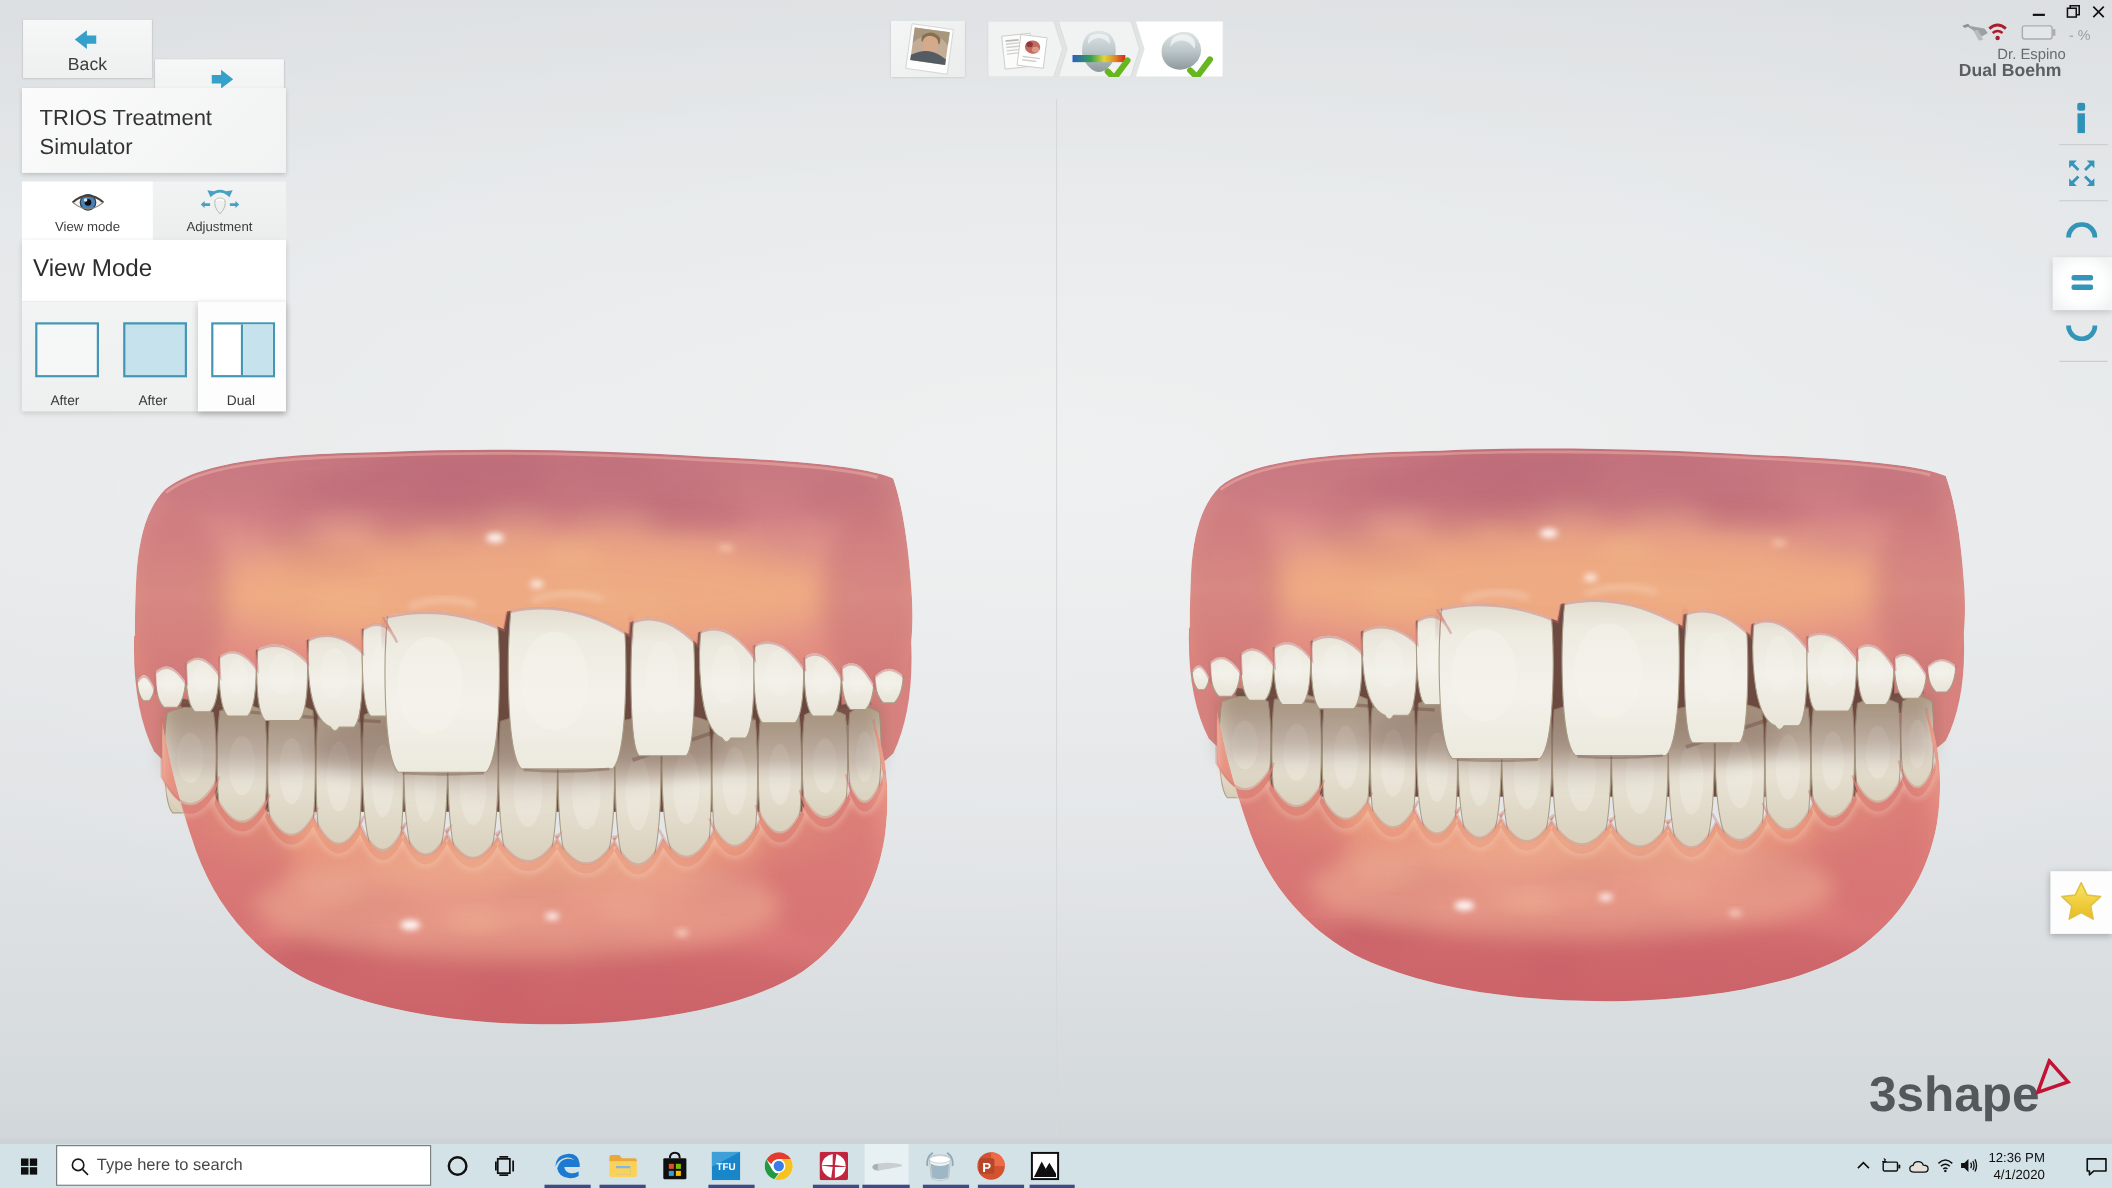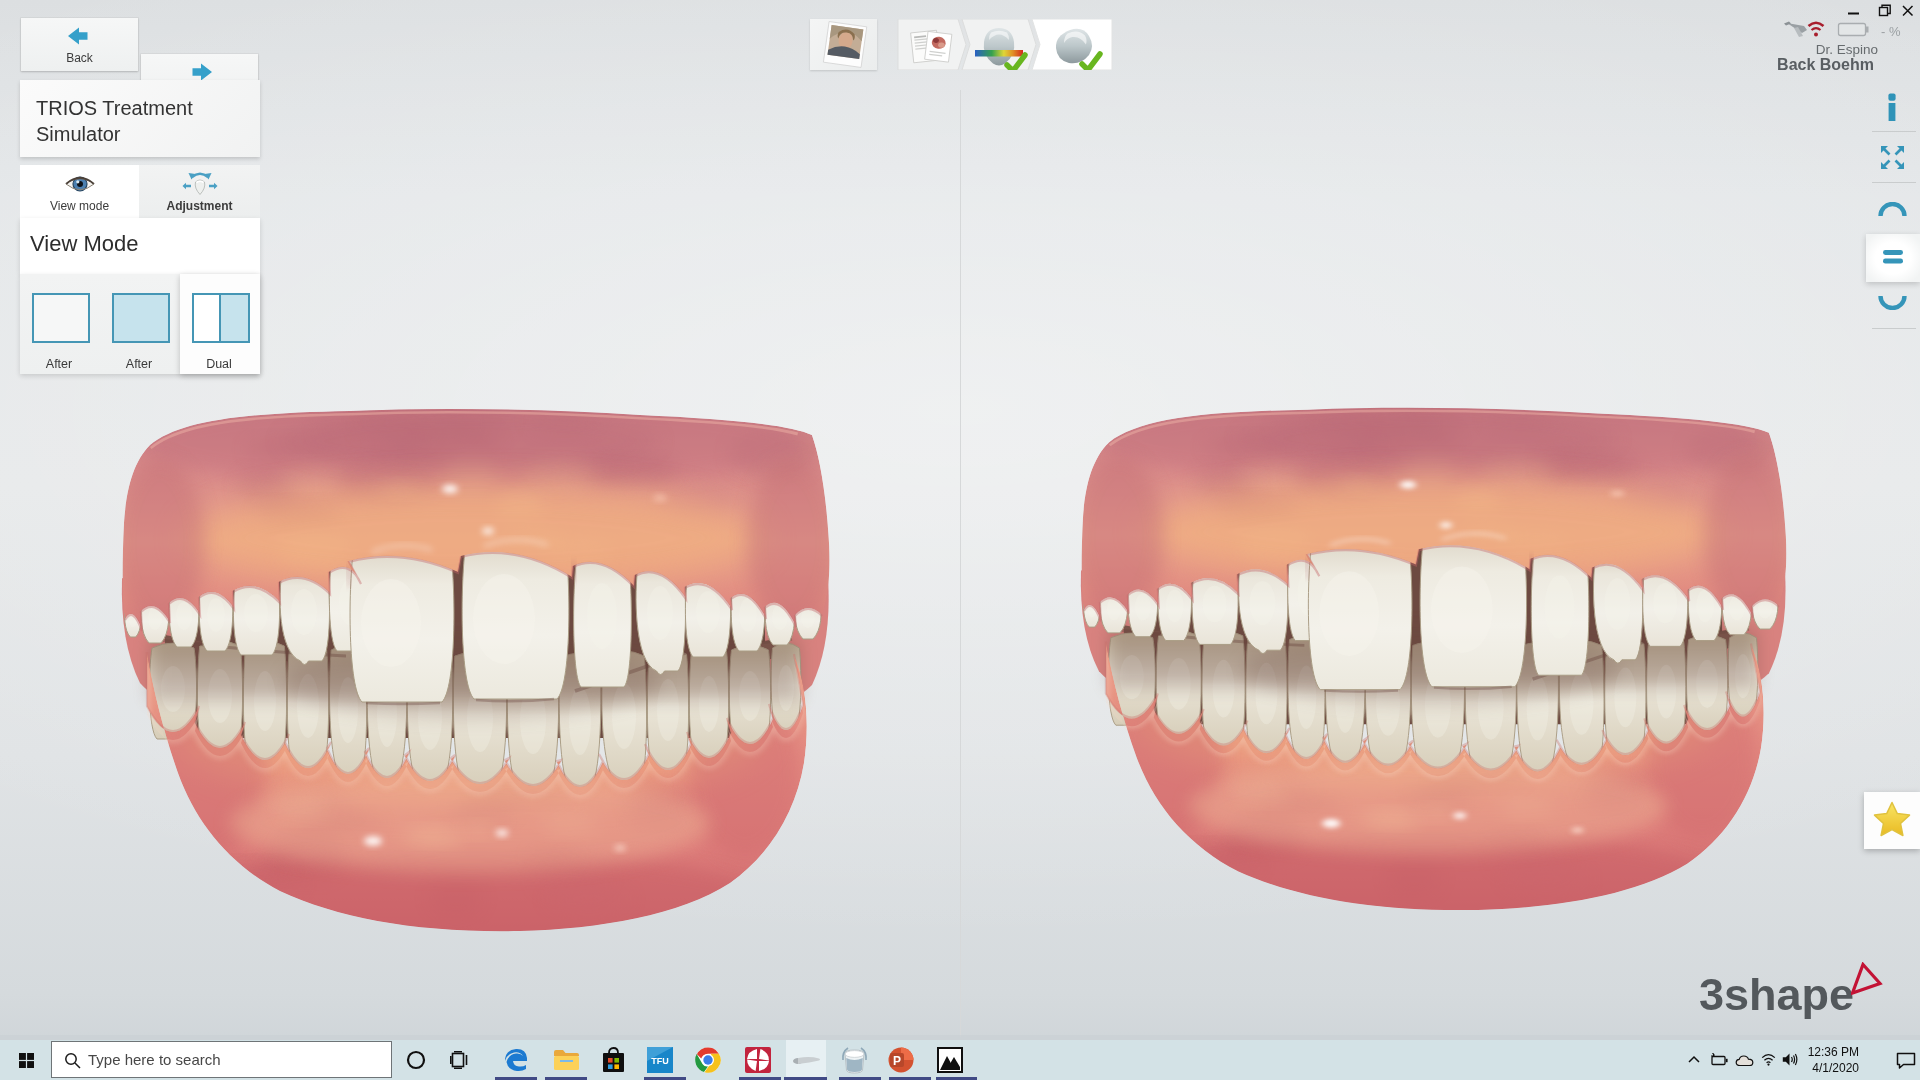--- a/index.html
+++ b/index.html
@@ -8,31 +8,31 @@
     background:
       radial-gradient(140% 90% at 50% 38%, rgba(255,255,255,0.38) 0%, rgba(255,255,255,0) 55%),
       linear-gradient(180deg,#dcdfe1 0%,#e3e6e8 18%,#e6e8e9 45%,#e0e3e5 70%,#d5dadd 92%,#ccd2d6 100%);}
   .abs{position:absolute;}
   .vline{position:absolute;left:960px;top:90px;width:1px;height:947px;background:#d6d8d9;}
   
   .navbtn{position:absolute;top:18px;width:117px;height:53px;
     background:linear-gradient(180deg,#f6f7f7 0%,#eef0f0 100%);
     box-shadow:0 1px 2px rgba(0,0,0,0.18), 0 0 0 1px rgba(0,0,0,0.03);
     text-align:center;}
-  .navbtn .lbl{position:absolute;left:0;right:0;top:33px;font-size:12px;color:#3c3c3c;}
+  .navbtn .lbl{position:absolute;left:0;right:0;top:33px;font-size:16px;color:#3c3c3c;}
   
   .ptitle{position:absolute;left:20px;top:80px;width:240px;height:77px;
     background:linear-gradient(135deg,#fbfbfb 0%,#f1f2f2 100%);
     box-shadow:0 2px 4px rgba(0,0,0,0.16);}
   .ptitle div{margin:15px 0 0 16px;font-size:20px;line-height:26px;color:#333;}
   .tabs{position:absolute;left:20px;top:165px;width:240px;height:53px;}
   .tab{position:absolute;top:0;height:53px;text-align:center;}
   .tab .lbl{position:absolute;left:0;right:0;top:34px;font-size:12px;color:#3c3c3c;}
   .tab.active{background:#fff;}
-  .tab.inactive{background:linear-gradient(180deg,#f2f3f3,#eceeee);font-weight:bold;}
+  .tab.inactive{background:linear-gradient(180deg,#f2f3f3,#eceeee);}
   .vmbox{position:absolute;left:20px;top:218px;width:240px;height:56px;background:#fff;
     box-shadow:0 2px 5px rgba(0,0,0,0.14);}
   .vmbox .t{margin:13px 0 0 10px;font-size:22px;color:#2d2d2d;}
   .vmrow{position:absolute;left:20px;top:274px;width:240px;height:100px;
     background:linear-gradient(180deg,#f2f3f3,#eef0f0);box-shadow:0 2px 5px rgba(0,0,0,0.14);}
   .dualcell{position:absolute;left:160px;top:0px;width:80px;height:100px;background:#fdfdfd;
     box-shadow:0 2px 6px rgba(0,0,0,0.22);}
   .sq{position:absolute;top:19px;width:54px;height:46px;border:2px solid #4596b5;}
   .sqlbl{position:absolute;top:83px;width:58px;text-align:center;font-size:12.5px;color:#3a3a3a;}
   
@@ -211,21 +211,21 @@
       <circle cx="36" cy="16.5" r="2" fill="#a81e2d" stroke="none"></circle>
       <path d="M31.5 12 Q36 8.3 40.5 12" stroke-width="2.2"></path>
       <path d="M28.5 8 Q36 1.5 43.5 8" stroke-width="2.6"></path>
     </g>
     <rect x="58.5" y="5.5" width="27" height="12" rx="2" fill="#e3e6e7" stroke="#a9adb0" stroke-width="1.3"></rect>
     <rect x="86" y="8.5" width="2.5" height="6" fill="#a9adb0"></rect>
   </svg>
   <div class="pct">- %</div>
 
   <div class="tr-doc">Dr. Espino</div>
-  <div class="tr-name">Back Boehm</div>
+  <div class="tr-name">Dual Boehm</div>
 
   <div class="abs" style="left:1884px;top:93px;width:16px;height:30px;">
     <svg width="16" height="30" viewBox="0 0 16 30">
       <rect x="4.4" y="0.5" width="7.2" height="7.2" rx="2" fill="#2f93b8"></rect>
       <rect x="4.6" y="10" width="6.8" height="18" fill="#2f93b8"></rect>
     </svg>
   </div>
   <div class="sep" style="top:131px;"></div>
   <svg class="abs" style="left:1880px;top:145px;" width="25" height="25" viewBox="0 0 25 25">
     <g stroke="#3595b9" stroke-width="2.6" fill="#3595b9">

